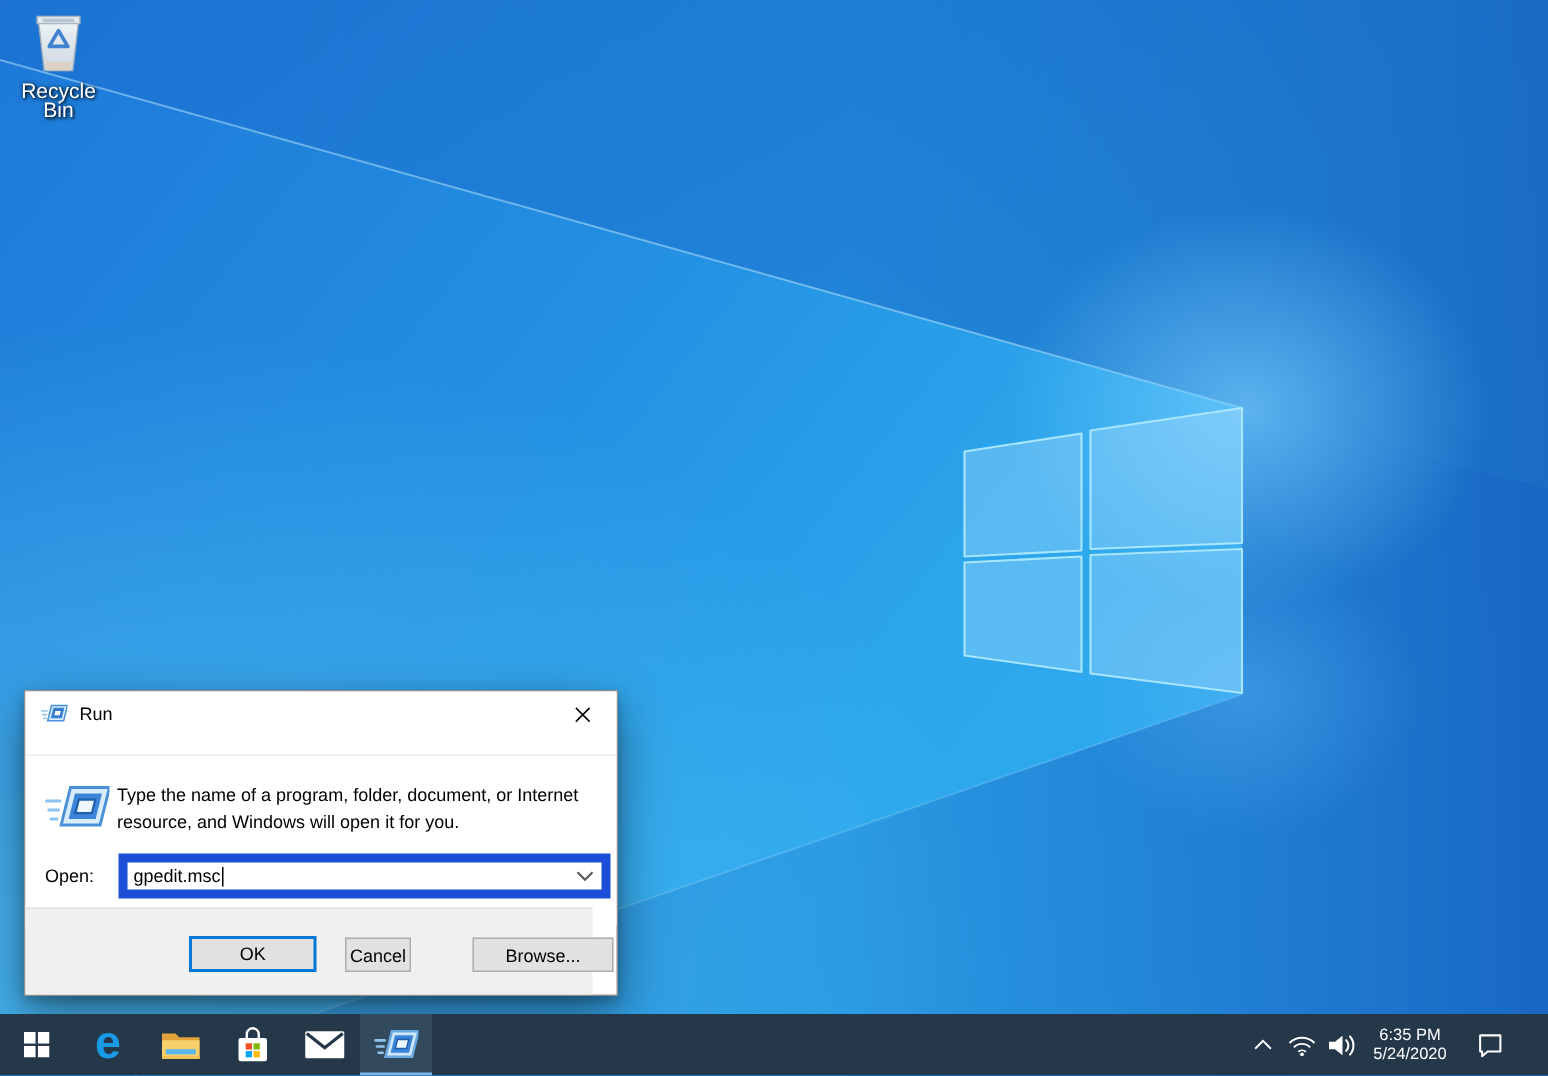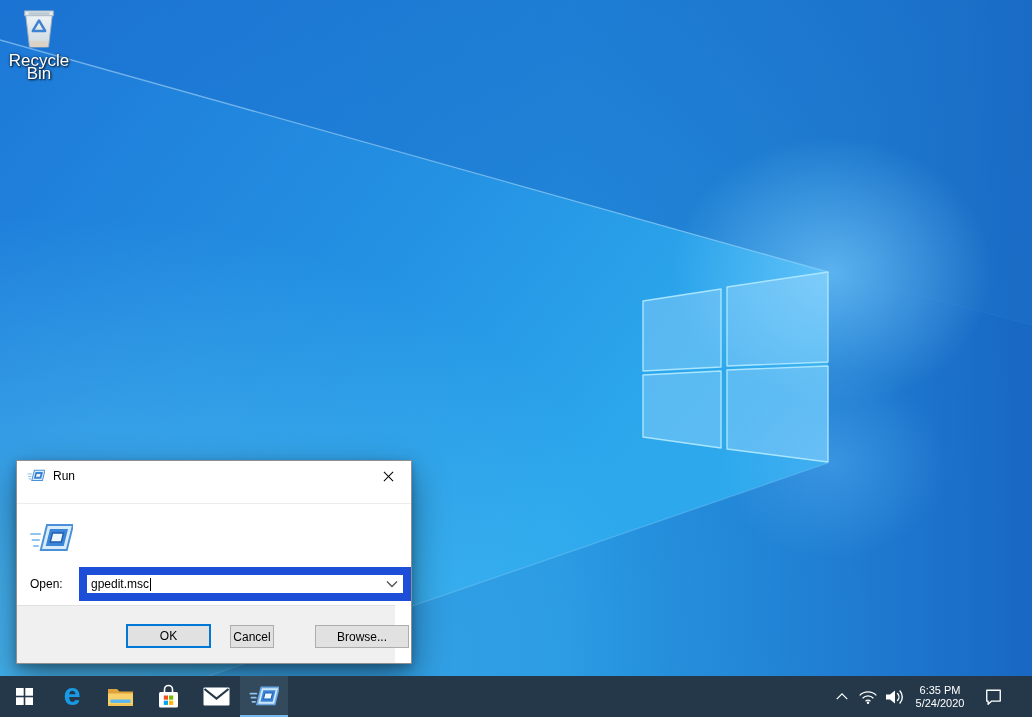--- a/index.html
+++ b/index.html
@@ -7,41 +7,41 @@
     width:1032px;height:717px;overflow:hidden;position:relative;
     font-family:"Liberation Sans",sans-serif;background:#1c74d4;
     -webkit-font-smoothing:antialiased;
   }
   .wallpaper{position:absolute;left:0;top:0;z-index:0;}
 
   
   .desktop-icon{position:absolute;left:6px;top:6px;width:66px;z-index:2;text-align:center;cursor:default;}
   .desktop-icon svg{display:block;margin:0 auto;}
   .desktop-icon .icon-label{
-    display:inline-block;margin-top:2px;font-size:17px;color:#fff;line-height:13px;
+    display:inline-block;margin-top:2px;font-size:14px;color:#fff;line-height:13px;
     text-shadow:1px 1px 2px rgba(0,0,0,.85),0 0 3px rgba(0,0,0,.6);
   }
 
   
   .run-dialog{
     position:absolute;left:16px;top:460px;width:394px;height:202px;z-index:5;
     background:#fff;border:1px solid #8f8f8f;
     box-shadow:0 14px 34px rgba(0,0,0,.42),0 3px 8px rgba(0,0,0,.25);
   }
   .titlebar{height:30px;display:flex;align-items:center;padding:0 0 12px 10px;background:#fff;border-bottom:1px solid #ededed;}
   .titlebar .t-icon{flex:none;margin-right:8px;}
   .titlebar .title{font-size:12px;color:#000;flex:none;}
   .close-btn{margin-left:auto;width:45px;height:30px;display:flex;align-items:center;justify-content:center;}
   .dlg-content{position:relative;height:113px;background:#fff;}
   .big-run-icon{position:absolute;left:12px;top:18px;}
   .desc{position:absolute;left:61px;top:17px;width:322px;font-size:12px;line-height:18px;color:#000;}
   .open-row{position:absolute;left:13px;top:69px;height:22px;display:flex;align-items:center;}
   .open-row label{width:49px;font-size:12px;color:#000;flex:none;}
   .combobox{
-    flex:none;width:312px;height:18px;border:8px solid #1d4ed8;background:#fff;
+    flex:none;width:312px;height:18px;border:6px solid #1d4ed8;background:#fff;
     display:flex;align-items:center;padding-left:4px;font-size:12px;color:#000;
   }
   .combobox .caret{width:1px;height:13px;background:#000;margin-left:1px;}
   .combobox .dd{margin-left:auto;width:22px;display:flex;justify-content:center;align-items:center;}
   .dlg-footer{position:absolute;left:0;right:16px;bottom:0;height:57px;background:#f0f0f0;border-top:1px solid #e0e0e0;}
   .btn{
     position:absolute;top:19px;height:23px;background:#e1e1e1;border:1px solid #adadad;
     font-family:"Liberation Sans",sans-serif;font-size:12px;color:#000;padding:0;
   }
   .btn.default{top:18px;height:24px;border:2px solid #0078d7;}
@@ -164,20 +164,21 @@
             <line x1="3.5" y1="18" x2="10" y2="18"></line>
             <line x1="5" y1="24" x2="9" y2="24"></line>
         </g>
         <g transform="translate(14,3) skewX(-14)">
           <rect x="4" y="0" width="26" height="25" fill="#d9ecfb" stroke="#4a90d9" stroke-width="2"></rect>
           <rect x="8" y="4" width="18" height="17" fill="#3b85d8"></rect>
           <rect x="11.5" y="8" width="11" height="9" fill="#eef7fe" stroke="#1f5fae" stroke-width="1.5"></rect>
         </g>
       </g>
     </svg>
+    <div class="desc">Type the name of a program, folder, document, or Internet resource, and Windows will open it for you.</div>
     <div class="open-row">
       <label>Open:</label>
       <div class="combobox">
         <span class="val">gpedit.msc</span>
         <span class="caret"></span>
         <span class="dd">
           <svg width="12" height="8" viewBox="0 0 12 8">
             <polyline points="1,1.5 6,6.5 11,1.5" fill="none" stroke="#555" stroke-width="1.4"></polyline>
           </svg>
         </span>

